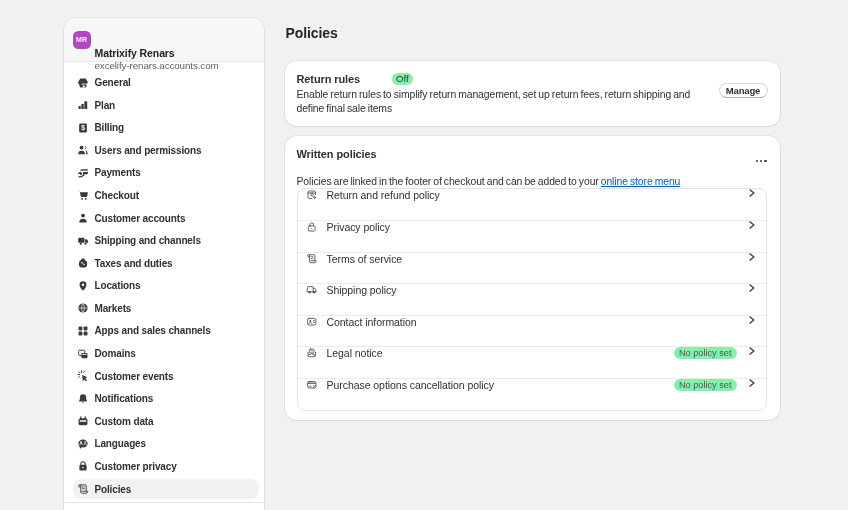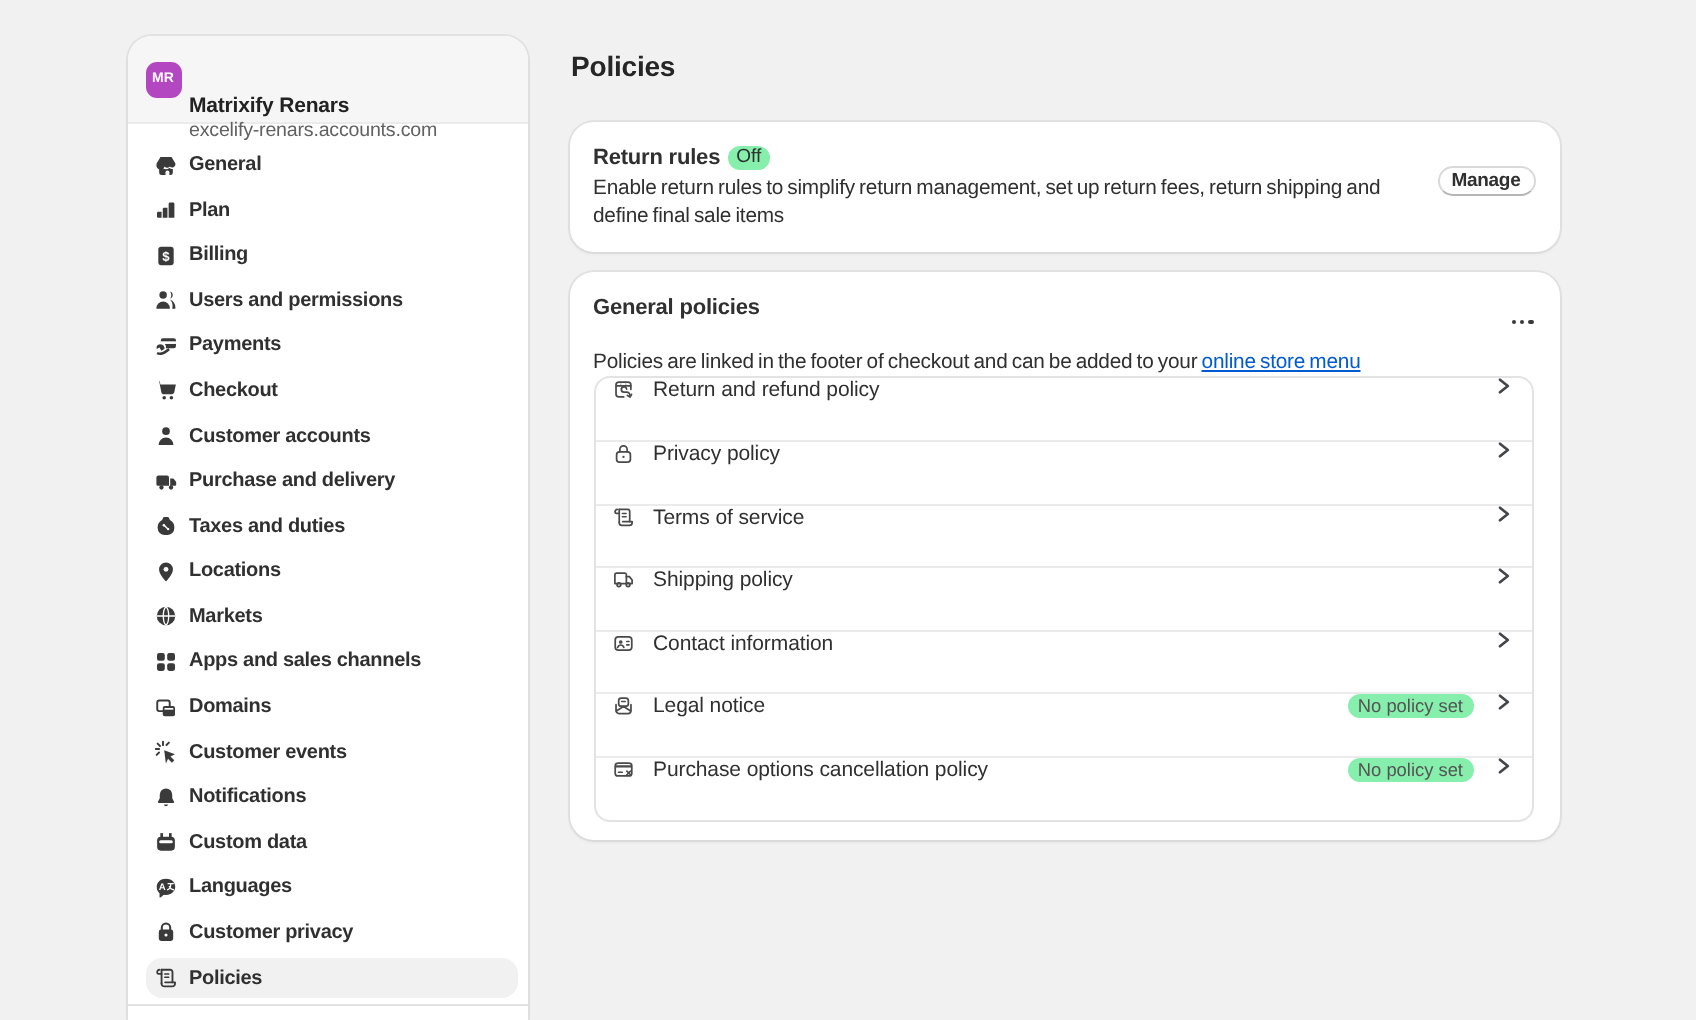--- a/index.html
+++ b/index.html
@@ -26,21 +26,21 @@
 .nav-item.sel { background:#f1f1f1; }
 .nav-foot { margin-top:1.7px; border-top:1px solid #e3e3e3; height:20px; }
 
 
 h1 { position:absolute; left:285.5px; top:25px; font-size:14px; font-weight:bold; color:#262626; letter-spacing:-0.1px; }
 .card { position:absolute; left:284.5px; width:495px; background:#fff; border-radius:12px;
   box-shadow:0 0 0 1px rgba(0,0,0,0.06), 0 1px 2px rgba(0,0,0,0.05); }
 #card1 { top:60.5px; height:65px; }
 #card2 { top:135.5px; height:284px; }
 .c-pad { padding:12px 12px 0; }
-.title-row { display:flex; align-items:center; }
+.title-row { display:flex; align-items:center;gap:28px; }
 .c-title { font-size:11px; font-weight:bold; color:#303030; letter-spacing:-0.1px; line-height:12px; }
 .badge { background:#86efac; border-radius:6px; font-size:9.5px; color:#303030;
   padding:0 4.5px; height:12px; line-height:12px; }
 .badge.off { margin-left:3.5px; }
 .c-body { font-size:10.4px; color:#303030; line-height:13.7px; margin-top:3.5px; letter-spacing:-0.1px; word-spacing:-0.7px; }
 .manage-btn { position:absolute; right:12px; top:22.8px; height:15px; width:49px;
   background:#fff; border:1px solid #d9d9d9; border-bottom-color:#b5b5b5; border-radius:8px;
   font-size:9.5px; font-weight:bold; color:#303030; display:flex; align-items:center; justify-content:center; letter-spacing:-0.15px; }
 .dots { position:absolute; right:13px; top:24px; display:flex; gap:1.9px; }
 .dots i { width:2.3px; height:2.3px; border-radius:1px; background:#3a3a3a; }
@@ -123,21 +123,21 @@
           </svg>
           <span>Customer accounts</span>
         </div>
     <div class="nav-item">
           <svg viewBox="0 0 20 20" fill="#3a3a3a">
             <path d="M2 6.2a1.7 1.7 0 0 1 1.7-1.7h7.1a1.7 1.7 0 0 1 1.7 1.7v6.9H3.3A1.3 1.3 0 0 1 2 11.8Z"></path>
             <path d="M13.5 7h2.1c.4 0 .8.2 1 .5l1.6 2.1c.2.3.3.6.3 1v1.5a1 1 0 0 1-1 1h-4Z"></path>
             <circle cx="6.2" cy="14.6" r="1.8"></circle>
             <circle cx="14.2" cy="14.6" r="1.8"></circle>
           </svg>
-          <span>Purchase and delivery</span>
+          <span>Shipping and channels</span>
         </div>
     <div class="nav-item">
           <svg viewBox="0 0 20 20" fill="#3a3a3a">
             <path d="M8 2.5h4l1.3 2.6A7 7 0 0 1 17 11.5a6 6 0 0 1-6 6H9a6 6 0 0 1-6-6 7 7 0 0 1 3.7-6.4Z"></path>
             <path d="M8 9l4 4" stroke="#fff" stroke-width="1.2"></path>
             <circle cx="8.2" cy="9.4" r="1" fill="#fff"></circle>
             <circle cx="11.8" cy="12.6" r="1" fill="#fff"></circle>
           </svg>
           <span>Taxes and duties</span>
         </div>
@@ -234,21 +234,21 @@
           <span class="badge off">Off</span>
         </div>
     <div class="c-body">Enable return rules to simplify return management, set up return fees, return shipping and<br>define final sale items</div>
   </div>
   <div class="manage-btn">Manage</div>
 </div>
 
 <div class="card" id="card2">
   <div class="c-pad">
     <div class="title-row">
-          <span class="c-title">General policies</span>
+          <span class="c-title">Written policies</span>
         </div>
     <div class="c-body" style="margin-top:15px;">Policies are linked in the footer of checkout and can be added to your <a class="link">online store menu</a></div>
   </div>
   <div class="dots">
         <i></i>
         <i></i>
         <i></i>
       </div>
   <div class="plist">
     <div class="prow">

